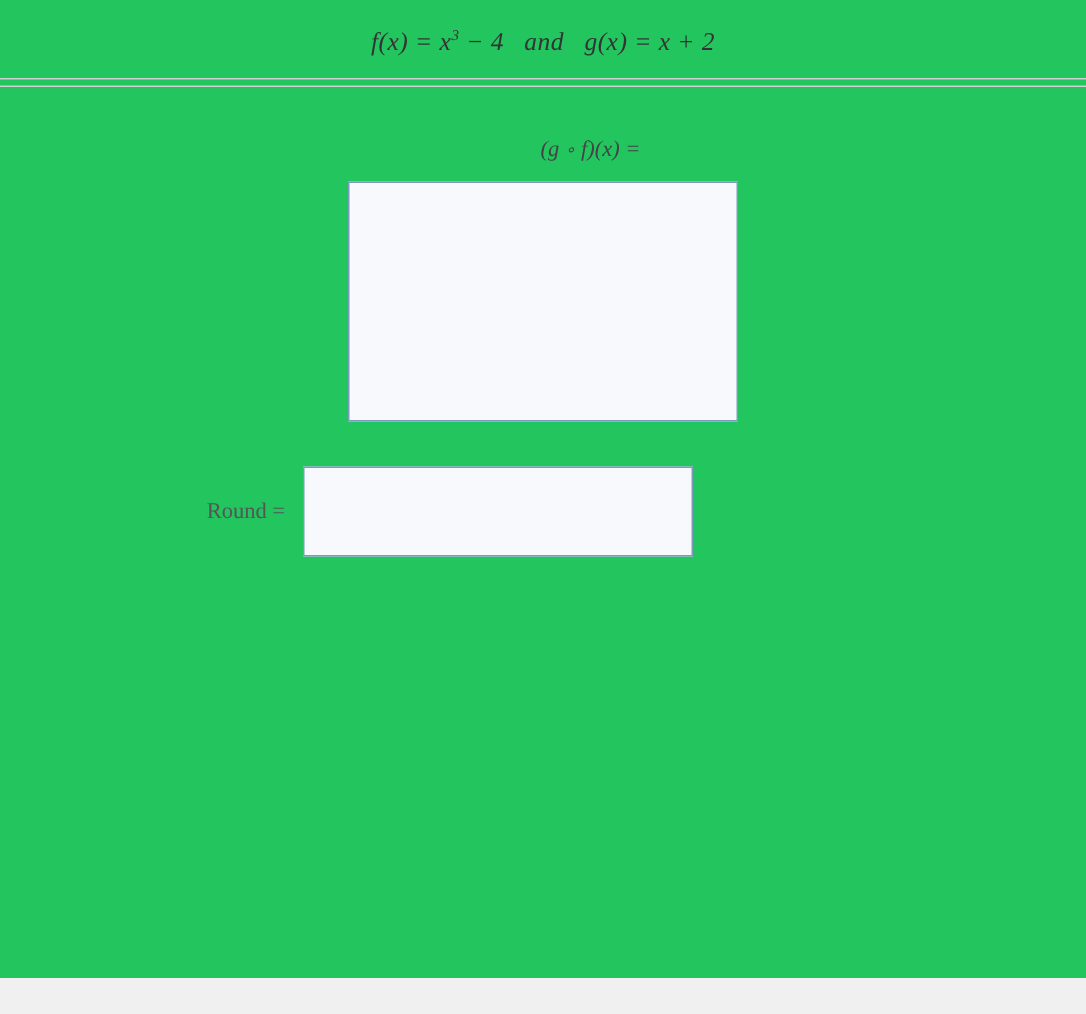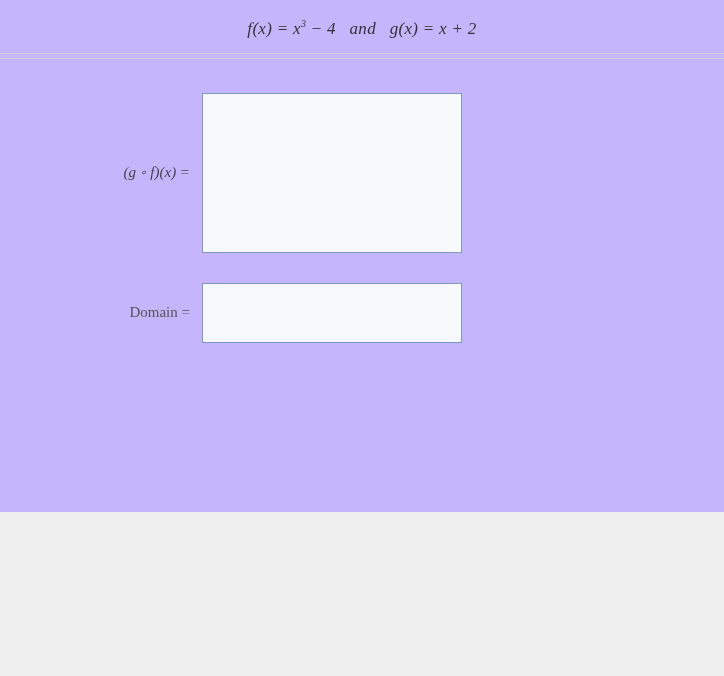--- a/index.html
+++ b/index.html
@@ -12,22 +12,22 @@
       width: 724px;
       height: 676px;
       background-color: #f0f0f0;
       font-family: Georgia, 'Times New Roman', serif;
       overflow: hidden;
       position: relative;
     }
 
     .page-container {
       width: 724px;
-      height: 512px;
-      background-color: #c4b5fd;
+      height: 652px;
+      background-color: #22c55e;
       position: relative;
     }
 
     .formula-section {
       width: 100%;
       padding: 18px 40px 10px 40px;
       text-align: center;
     }
 
     .formula-text {
@@ -57,21 +57,21 @@
     .content-area {
       width: 100%;
       padding: 30px 60px 20px 60px;
       display: flex;
       flex-direction: column;
       gap: 30px;
     }
 
     .composition-row {
       display: flex;
-      flex-direction: row;
+      flex-direction: column;
       align-items: center;
       gap: 12px;
     }
 
     .label {
       font-size: 15px;
       color: #444;
       font-style: italic;
       white-space: nowrap;
       min-width: 130px;
@@ -144,21 +144,21 @@
     <div class="composition-row">
       <span class="label">
         (<i>g</i> <span class="small-circle">∘</span> <i>f</i>)(<i>x</i>) =
       </span>
       <div class="answer-box">
       </div>
     </div>
 
     <div class="domain-row">
       <span class="domain-label">
-        Domain =
+        Round =
       </span>
       <div class="domain-box">
       </div>
     </div>
 
   </div>
 
 </div>
 
 </body></html>

